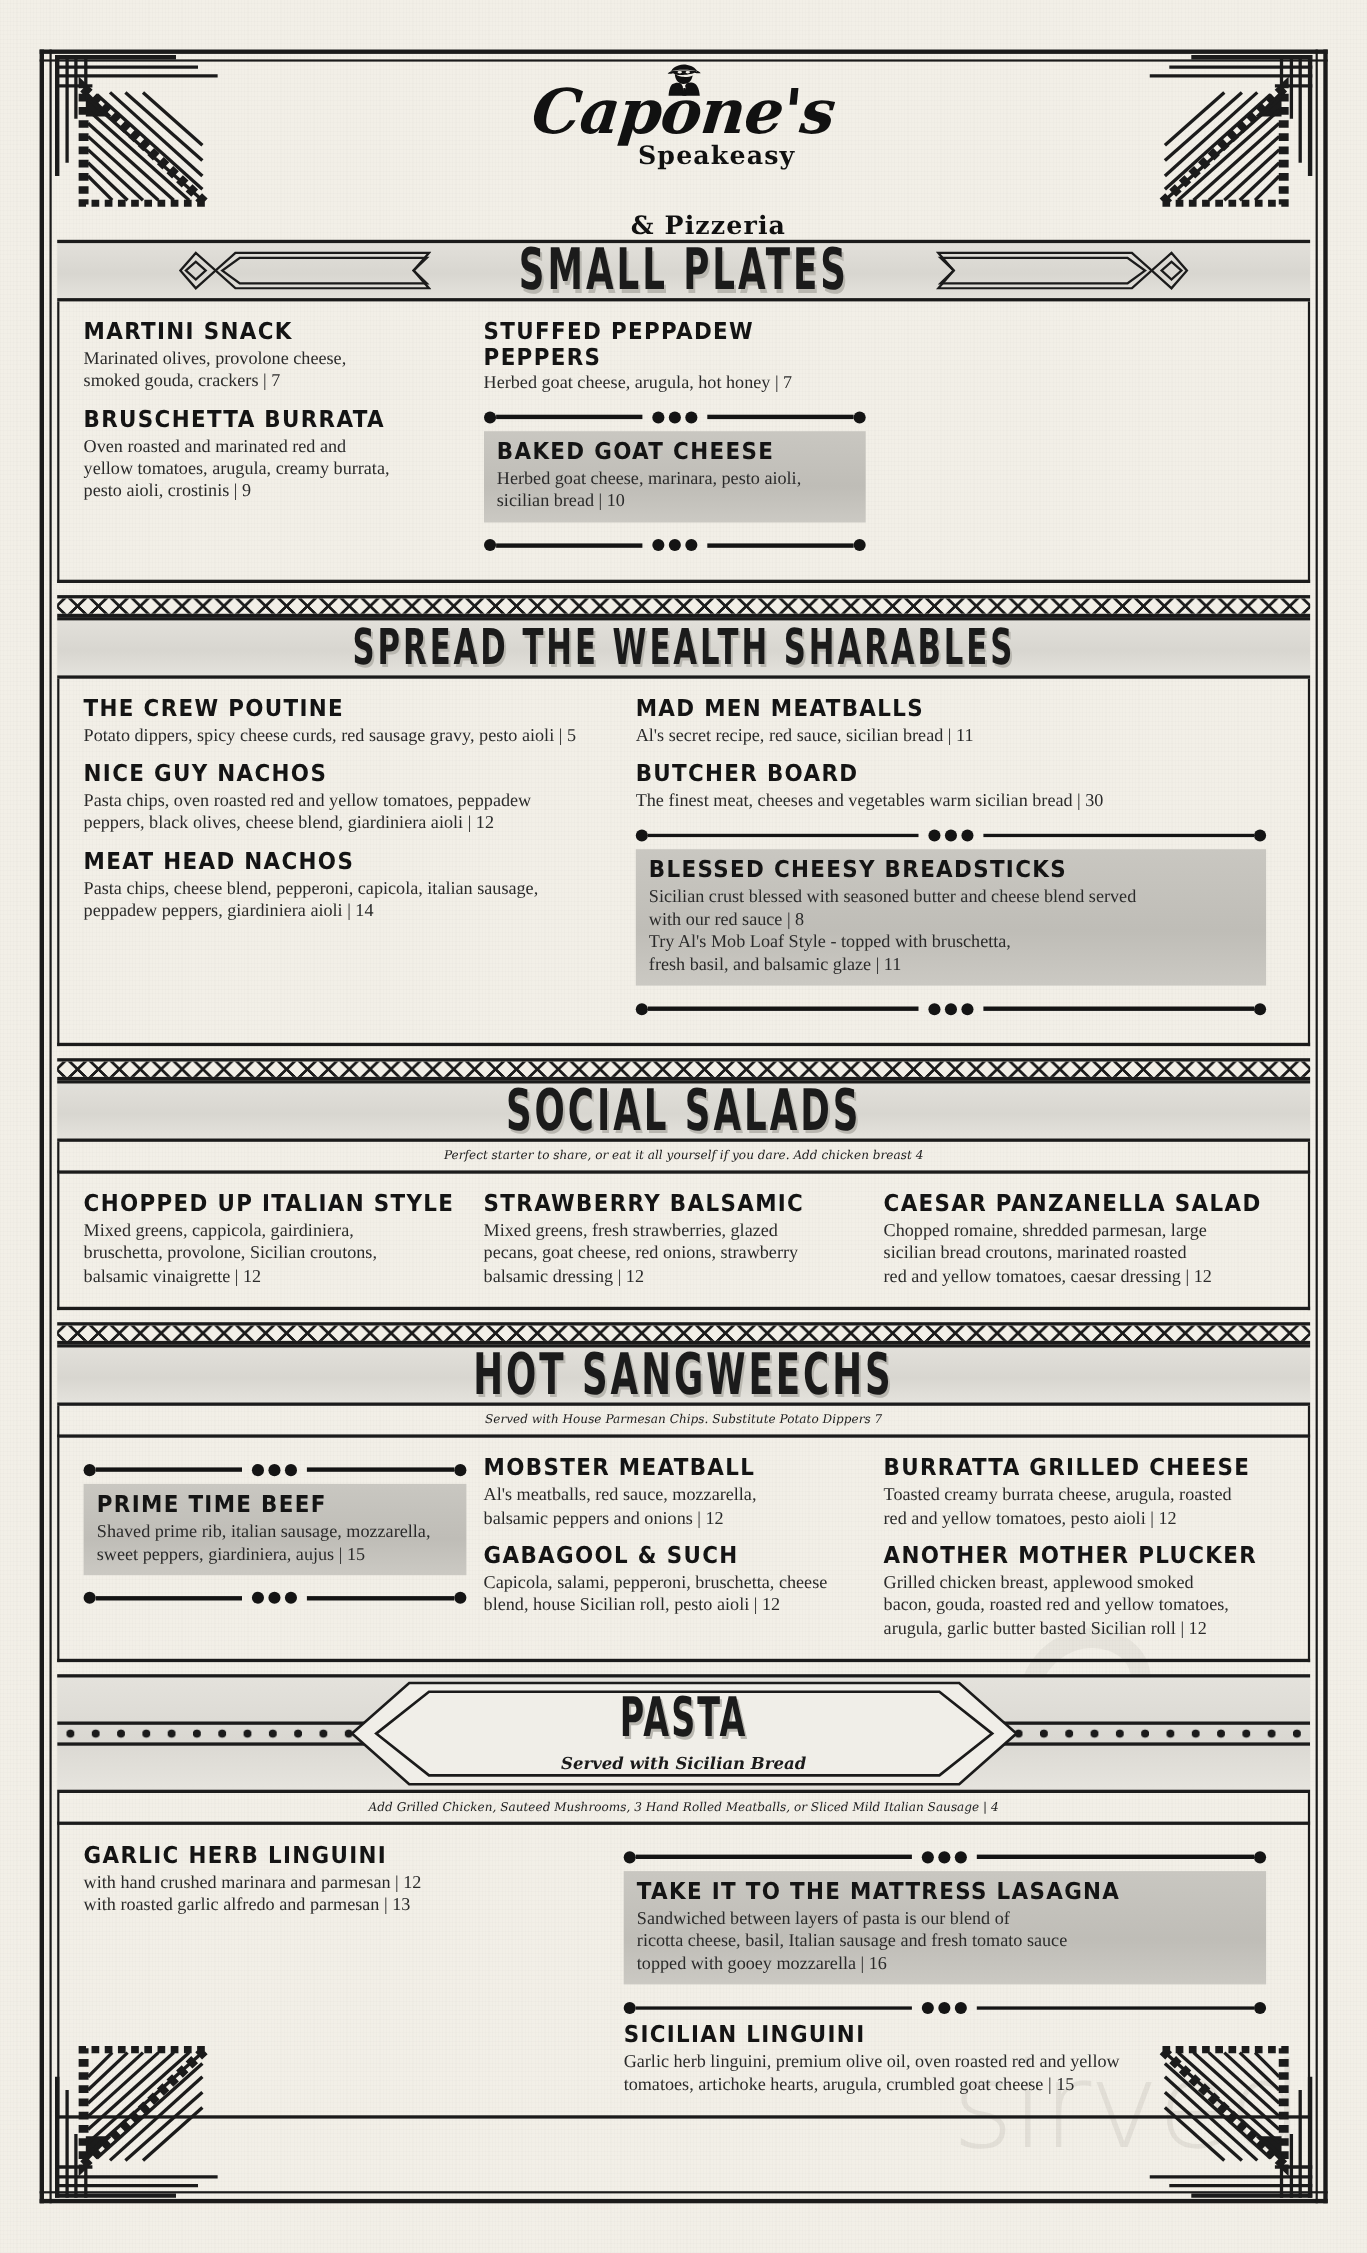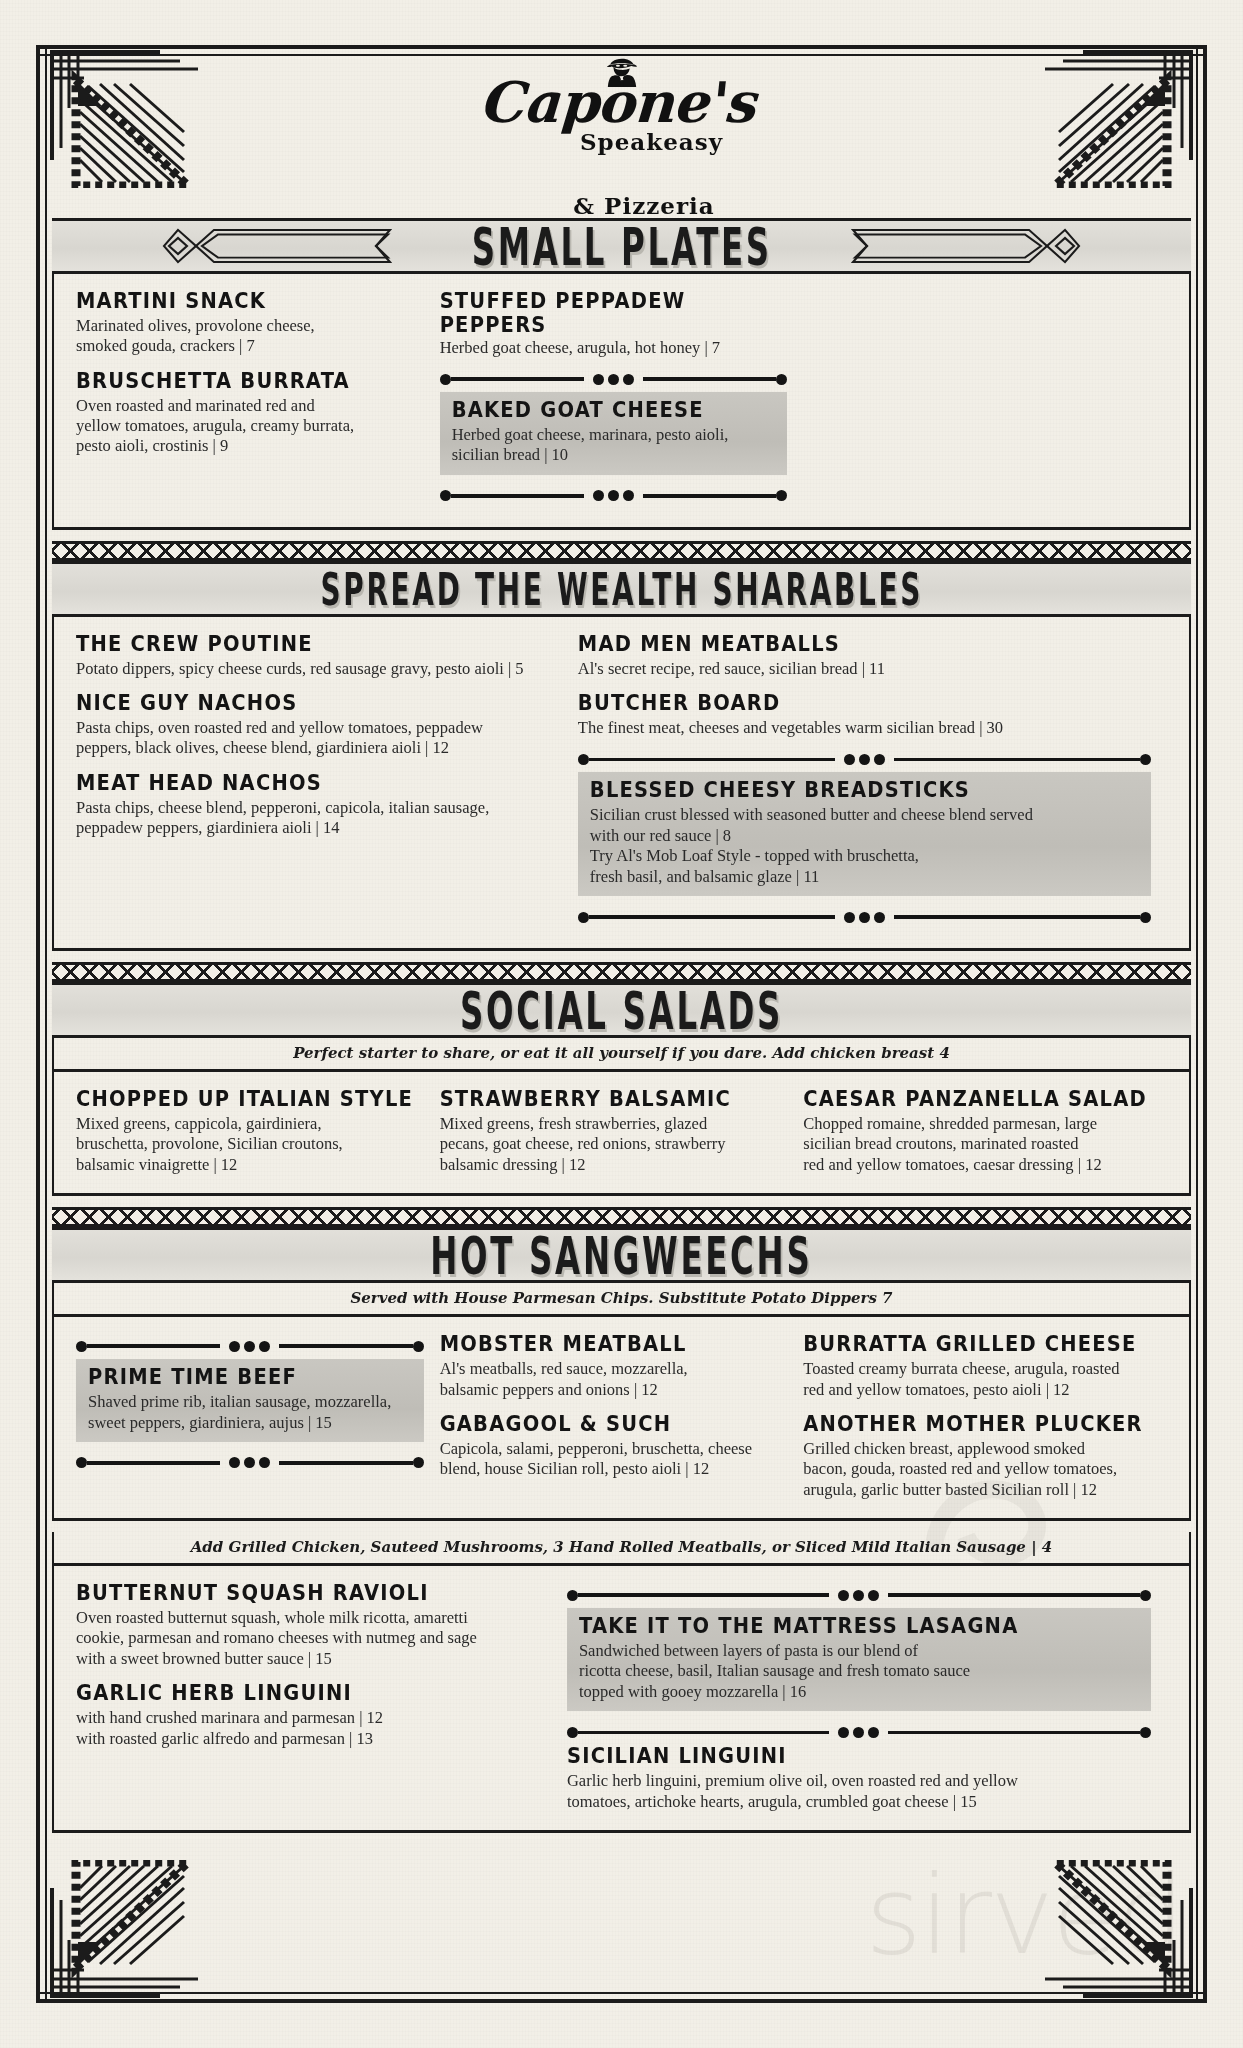--- a/index.html
+++ b/index.html
@@ -156,22 +156,22 @@
   .note-bar {
     border-left: 2px solid #1b1b1b;
     border-right: 2px solid #1b1b1b;
     border-bottom: 3px solid #1b1b1b;
     text-align: center;
     padding: 6px 0 7px 0;
   }
   .note-text {
     font-family: "DejaVu Serif", serif;
     font-style: italic;
-    font-weight: bold;
-    font-size: 15px;
+    font-weight: normal;
+    font-size: 11px;
     color: #1b1b1b;
   }
 
   
   .cols { display: flex; }
   .col { padding-right: 16px; }
 
   .item { margin-bottom: 13px; }
   .item:last-child { margin-bottom: 0; }
 
@@ -621,31 +621,41 @@
               <div class="item-desc">Toasted creamy burrata cheese, arugula, roasted<br>red and yellow tomatoes, pesto aioli | 12</div>
             </div>
             <div class="item">
               <div class="item-name">ANOTHER MOTHER PLUCKER</div>
               <div class="item-desc">Grilled chicken breast, applewood smoked<br>bacon, gouda, roasted red and yellow tomatoes,<br>arugula, garlic butter basted Sicilian roll | 12</div>
             </div>
           </div>
         </div>
       </div>
       <div class="gap"></div>
+      <div class="pasta-banner">
+        <div class="pasta-rail rail-left" style="background-image: radial-gradient(circle, rgb(27, 27, 27) 0px, rgb(27, 27, 27) 3.5px, transparent 4px);"></div>
+        <div class="pasta-rail rail-right" style="background-image: radial-gradient(circle, rgb(27, 27, 27) 0px, rgb(27, 27, 27) 3.5px, transparent 4px);"></div>
+        <div class="pasta-hex"><svg viewBox="0 0 620 104" preserveAspectRatio="none">
+            <g fill="#f0eee8" stroke="#1b1b1b" stroke-width="2.4">
+              <path d="M60 6 L560 6 L612 52 L560 98 L60 98 L8 52 Z"></path>
+              <path d="M78 14 L542 14 L590 52 L542 90 L78 90 L30 52 Z" fill="none"></path>
+            </g>
+          </svg></div>
+        <div class="pasta-label">
+          <div class="pasta-title">PASTA</div>
+          <div class="pasta-sub">Served with Sicilian Bread</div>
+        </div>
+      </div>
       <div class="note-bar">
         <div class="note-text">Add Grilled Chicken, Sauteed Mushrooms, 3 Hand Rolled Meatballs, or Sliced Mild Italian Sausage | 4</div>
       </div>
       <div class="body-frame">
         <div class="cols">
           <div class="col" style="width:45%">
             <div class="item">
-              <div class="item-name">BUTTERNUT SQUASH RAVIOLI</div>
-              <div class="item-desc">Oven roasted butternut squash, whole milk ricotta, amaretti<br>cookie, parmesan and romano cheeses with nutmeg and sage<br>with a sweet browned butter sauce | 15</div>
-            </div>
-            <div class="item">
               <div class="item-name">GARLIC HERB LINGUINI</div>
               <div class="item-desc">with hand crushed marinara and parmesan | 12<br>with roasted garlic alfredo and parmesan | 13</div>
             </div>
           </div>
           <div class="col" style="width:55%">
             <div class="dot-rule">
               <span class="cap"></span>
               <span class="bar"></span>
               <span class="trio">
                 <i></i>

